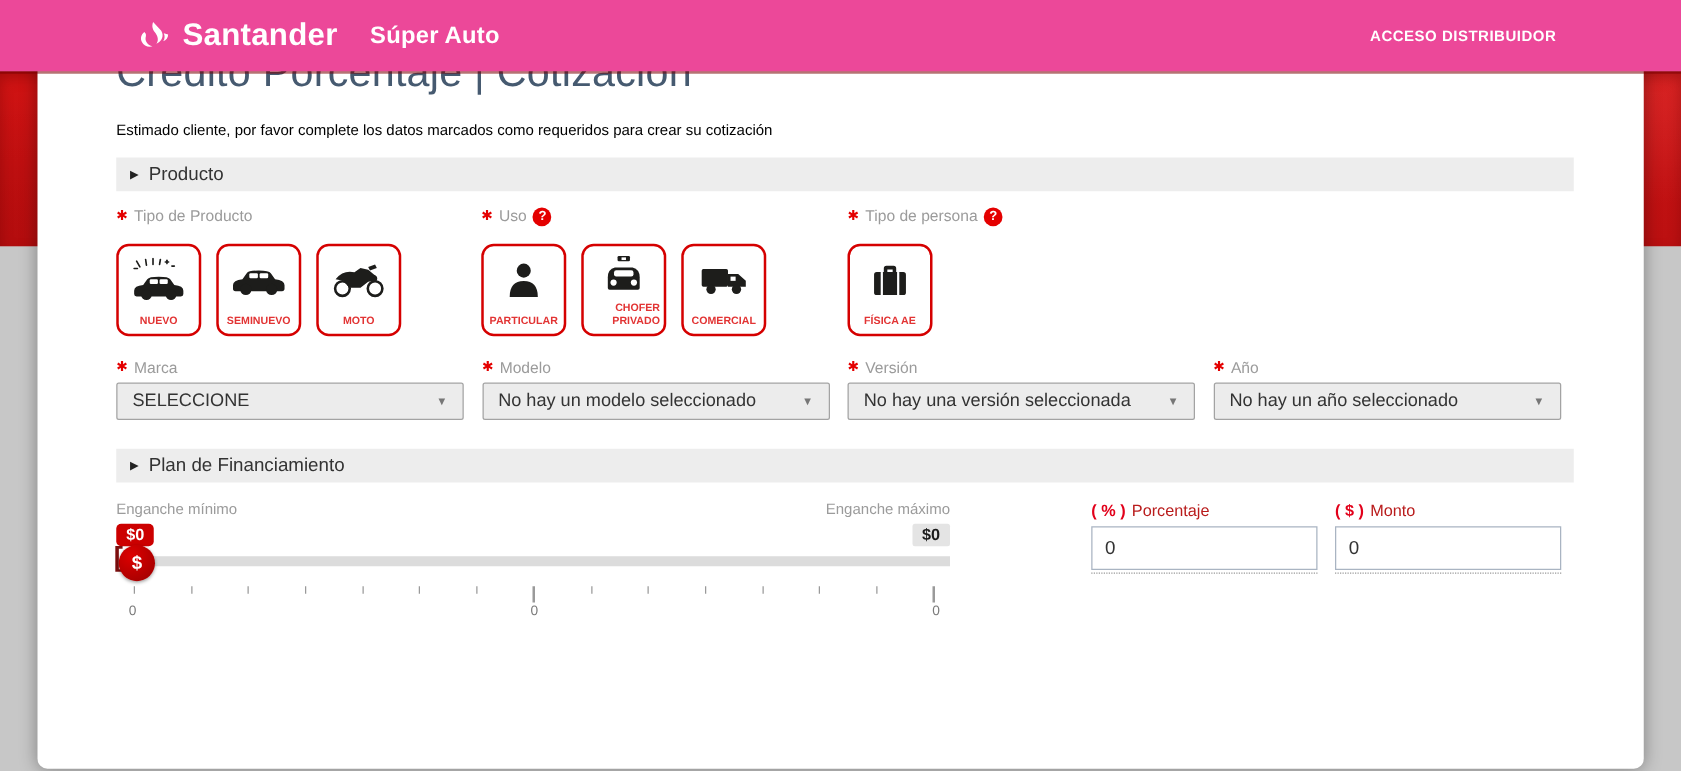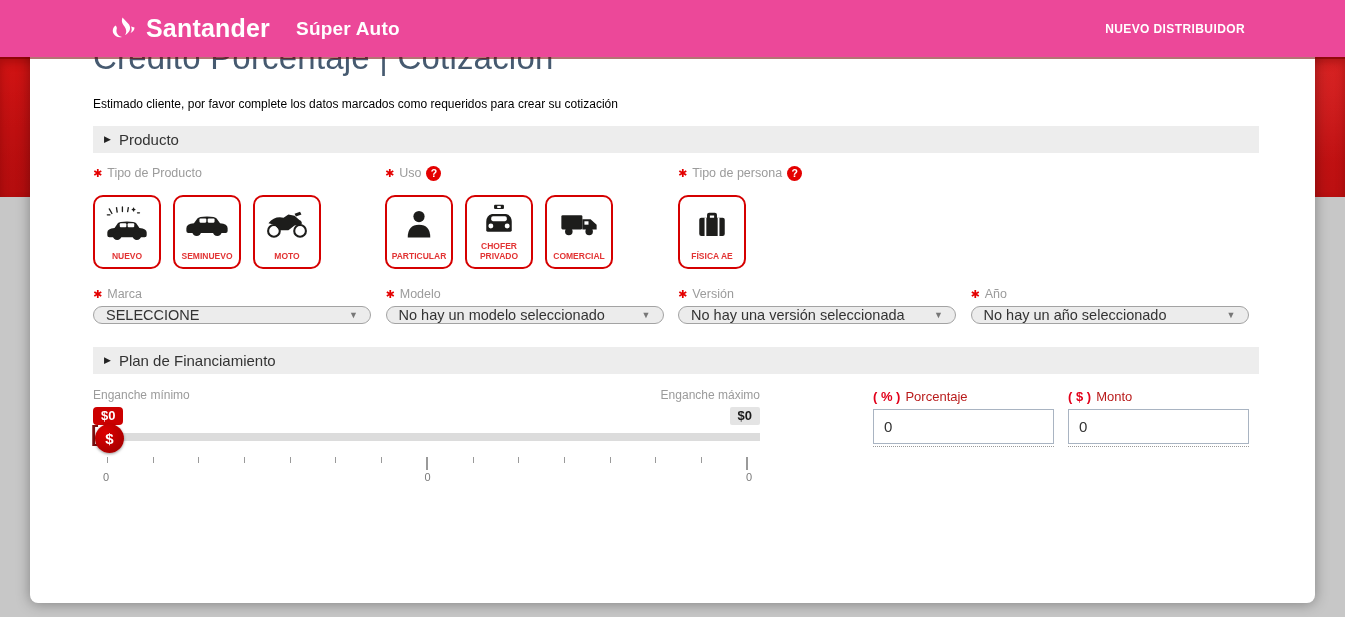--- a/index.html
+++ b/index.html
@@ -47,26 +47,26 @@
   .row-groups { display:flex; margin-top:12px; }
   .grp { width:292px; }
   .grp:nth-child(2){ width:293px; }
   .grp:last-child { flex:1; }
   .opts { display:flex; gap:12px; margin-top:14px; }
   .opt { width:68px; height:74px; background:#fff; border:2px solid #d50000; border-radius:10px;
     display:flex; flex-direction:column; align-items:center; justify-content:flex-end;
     padding-bottom:5px; cursor:pointer; }
   .opt-icon { flex:1; display:flex; align-items:center; justify-content:center; width:100%; }
   .opt-icon svg { display:block; }
-  .opt-label { color:#e23434; font-size:8.5px; font-weight:700; text-align:center; line-height:1.25; max-width:58px; }
+  .opt-label { color:#e23434; font-size:8.5px; font-weight:700; text-align:right; line-height:1.25; max-width:58px; }
 
   
   .row-selects { display:flex; gap:14.5px; margin-top:17px; }
   .sel-col { width:278px; }
-  .select { margin-top:4px; height:18px; background:#ececec; border:1px solid #a3a3a3; border-radius:12px;
+  .select { margin-top:4px; height:30px; background:#ececec; border:1px solid #a3a3a3; border-radius:2px;
     display:flex; align-items:center; padding:0 12px; cursor:pointer; }
   .sel-text { color:#333; font-size:14.5px; flex:1; white-space:nowrap; overflow:hidden; }
   .caret { color:#777; font-size:9px; margin-left:6px; }
 
   
   .plan-bar { margin-top:23px; }
   .bottom-row { display:flex; margin-top:14px; }
   .slider-col { width:667px; }
   .sl-labels { display:flex; justify-content:space-between; font-size:12px; color:#9b9b9b; }
   .badge-row { display:flex; justify-content:space-between; align-items:flex-end; margin-top:3px; height:20px; }
@@ -101,21 +101,21 @@
   <div class="topbar">
     <div class="brand-wrap">
       <svg class="flame" viewBox="0 0 60 48" fill="#ffffff">
         <path d="M29 2c-3 8 0 13 4 18 4 6 5 12 1 17 9-4 13-13 8-21L29 2z"></path>
         <path d="M15 18c-5 4-7 10-4 16 3 6 10 9 17 7-8-2-12-8-11-14 1-4 1-6-2-9z"></path>
         <path d="M46 20c2 4 2 9-1 13 5-2 8-6 8-11l-7-2z"></path>
       </svg>
       <span class="brand-name">Santander</span>
     </div>
     <span class="product-name">Súper Auto</span>
-    <span class="access-link">NUEVO DISTRIBUIDOR</span>
+    <span class="access-link">ACCESO DISTRIBUIDOR</span>
   </div>
 
   <div class="banner"></div>
 
   <div class="card">
 
     <h1 class="page-title">Crédito Porcentaje | Cotización</h1>
     <p class="page-sub">Estimado cliente, por favor complete los datos marcados como requeridos para crear su cotización</p>
 
     <div class="section-bar">

